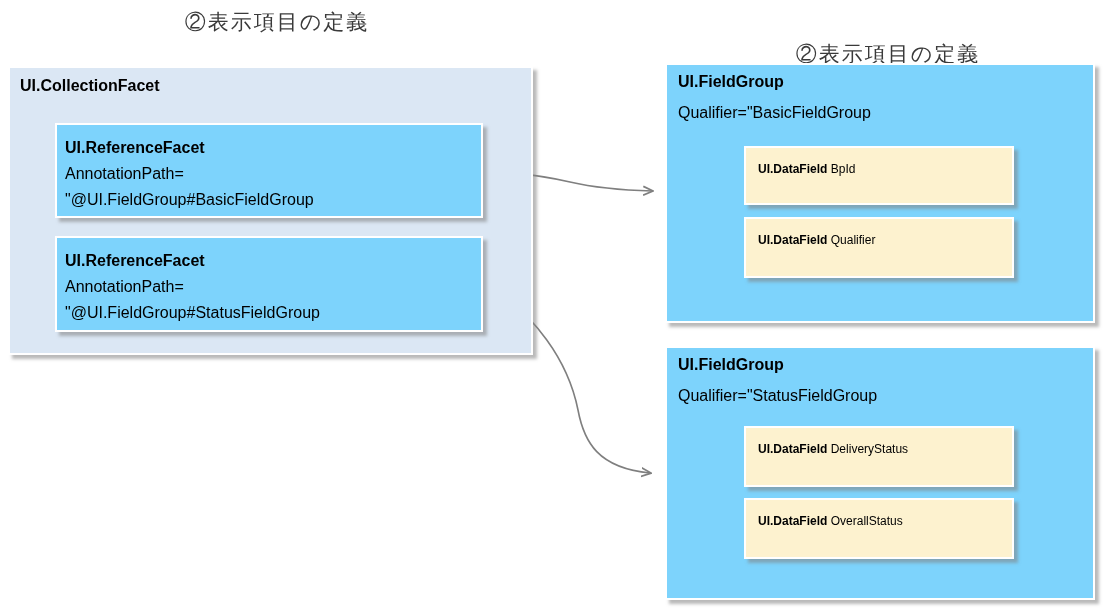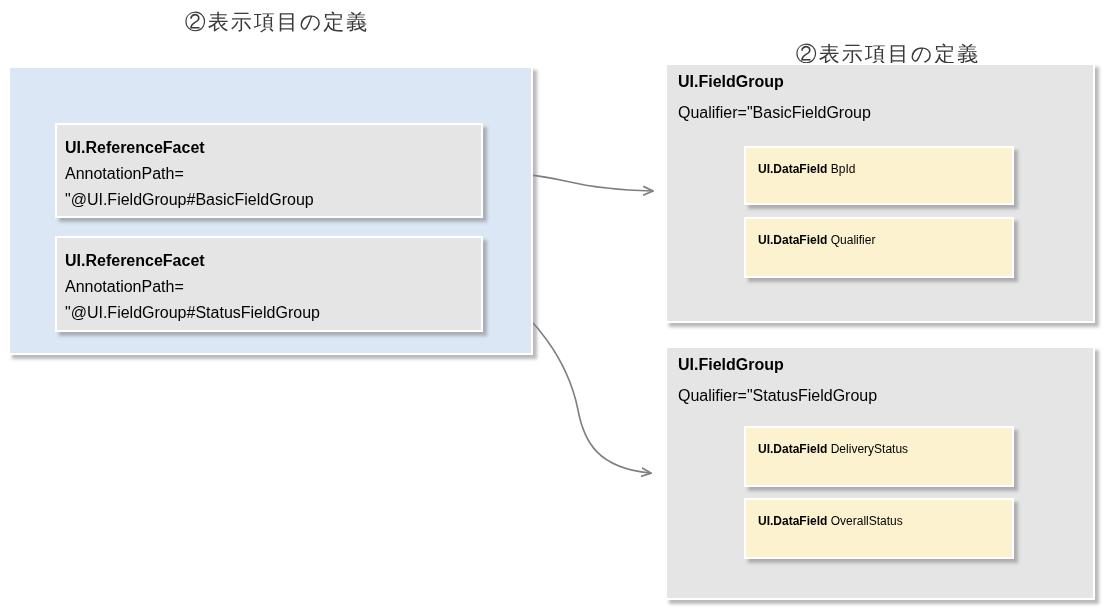--- a/index.html
+++ b/index.html
@@ -8,21 +8,21 @@
     font-family:"Liberation Sans","DejaVu Sans",sans-serif;color:#000;
   }
   .section-title{
     position:absolute;top:8px;font-size:21px;letter-spacing:2px;color:#3a3a3a;
     font-family:"Liberation Serif","DejaVu Serif",serif;
     white-space:nowrap;transform:translateX(-50%);
   }
   .box{position:absolute;box-sizing:border-box;border:2px solid #ffffff;
        box-shadow:4px 4px 3px rgba(130,130,130,0.55);}
   .blue-box{background:#dbe7f4;}
-  .green-box{background:#e5e5e5;}
+  .green-box{background:#7dd3fc;}
   .yellow-box{background:#fdf2cf;}
   .b{font-weight:bold;}
   .facet-text{font-size:16px;line-height:26px;padding:10px 8px;}
   .fg-text{font-size:16px;line-height:31px;padding:1px 11px;}
   .df-text{font-size:12px;line-height:26px;padding:8px 12px;white-space:nowrap;}
   .blue-title{font-size:16px;font-weight:bold;padding:9px 10px;}
   svg.connectors{position:absolute;left:0;top:0;width:1104px;height:613px;pointer-events:none;}
   svg.connectors path.conn{fill:none;stroke:#7f7f7f;stroke-width:1.6px;}
 </style>
 </head>
@@ -38,20 +38,21 @@
     <defs>
       <marker id="arrowhead" markerWidth="11" markerHeight="11" viewBox="0 0 10 10" refX="8" refY="5" orient="auto" markerUnits="userSpaceOnUse">
         <path d="M0,1 L9,5 L0,9" fill="none" stroke="#7f7f7f" stroke-width="1.6"></path>
       </marker>
     </defs>
     <path class="conn" marker-end="url(#arrowhead)" d="M 483 170.5 C 525 173, 548 177, 570 182 C 585 185.5, 614 190, 652 191"></path>
     <path class="conn" marker-end="url(#arrowhead)" d="M 486 283 C 535 315, 568 360, 578 410 C 584 442, 598 468, 650 473"></path>
   </svg>
 
   <div class="box blue-box" style="left:8px;top:66px;width:525px;height:289px;">
+    <div class="blue-title">UI.CollectionFacet</div>
 
     <div class="box green-box" style="left:45px;top:55px;width:428px;height:95px;">
       <div class="facet-text">
         <div class="b">UI.ReferenceFacet</div>
         <div>AnnotationPath=</div>
         <div>"@UI.FieldGroup#BasicFieldGroup</div>
       </div>
     </div>
 
     <div class="box green-box" style="left:45px;top:168px;width:428px;height:96px;">

